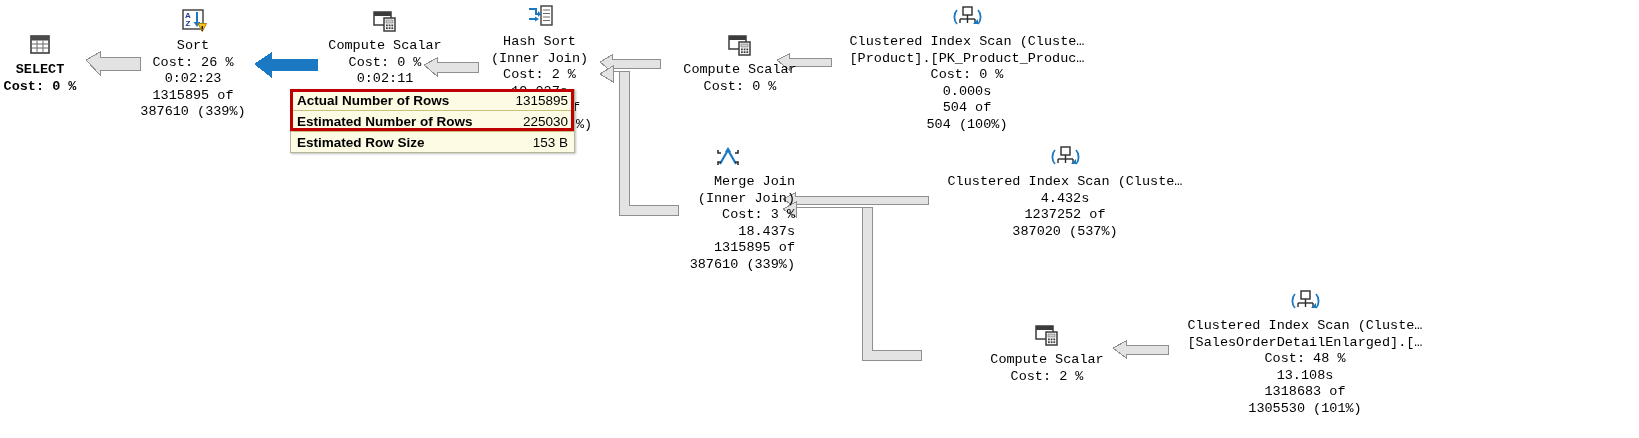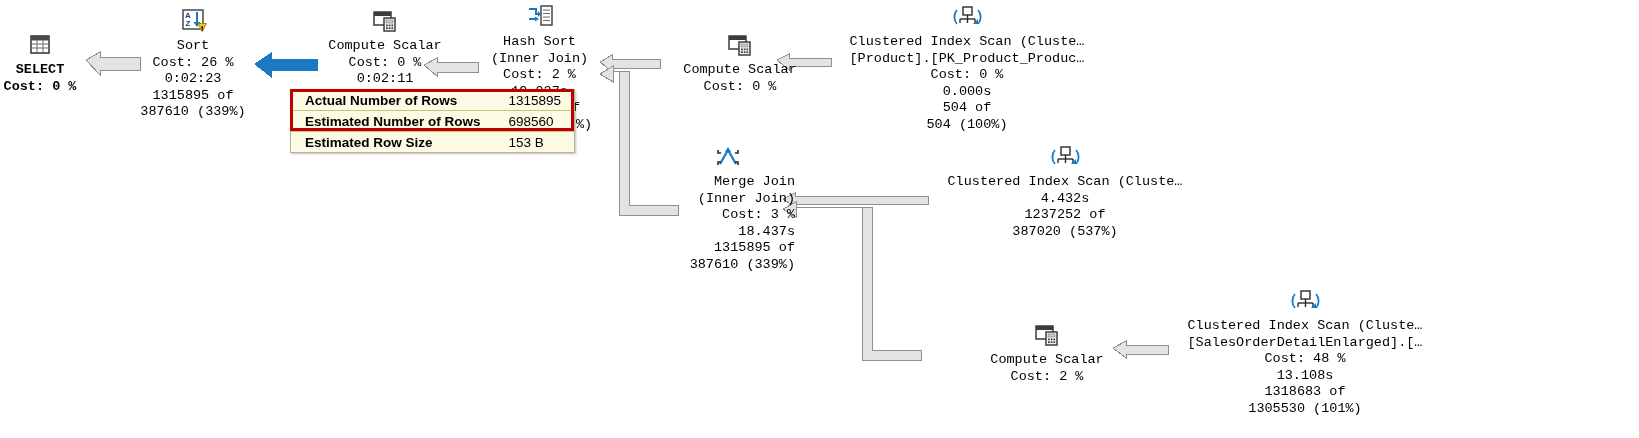--- a/index.html
+++ b/index.html
@@ -32,26 +32,26 @@
     background:#fdfbe3;
     border:1px solid #b5b59a;
     box-sizing:border-box;
     font-family:"Liberation Sans","DejaVu Sans",sans-serif;
     box-shadow:1px 1px 2px rgba(0,0,0,.25);
     z-index:50;
   }
   #tooltip table{border-collapse:collapse;width:100%;}
   #tooltip td{
     font-size:13.5px;line-height:19px;
-    padding:0 14px;height:20px;vertical-align:middle;
+    padding:0 6px;height:20px;vertical-align:middle;
     border-bottom:1px solid #c9c07a;
     color:#000;
   }
   #tooltip td.k{font-weight:bold;text-align:left;white-space:nowrap;}
-  #tooltip td.v{white-space:nowrap;}
+  #tooltip td.v{text-align:right;white-space:nowrap;}
   #tooltip tr:last-child td{border-bottom:none;}
   #hilite{
     position:absolute;border:3px solid #c00000;box-sizing:border-box;
     pointer-events:none;z-index:60;
   }
 </style>
 </head>
 <body>
 
 <div id="canvas">
@@ -294,21 +294,21 @@
 
   <div id="tooltip" style="left:290px;top:89px;width:285px;">
     <table>
       <tbody>
           <tr>
         <td class="k">Actual Number of Rows</td>
         <td class="v">1315895</td>
       </tr>
       <tr>
         <td class="k">Estimated Number of Rows</td>
-        <td class="v">698560</td>
+        <td class="v">225030</td>
       </tr>
       <tr>
         <td class="k">Estimated Row Size</td>
         <td class="v">153 B</td>
       </tr>
     </tbody>
       </table>
   </div>
 
   <div id="hilite" style="left:290px;top:89px;width:284px;height:42px;"></div>

